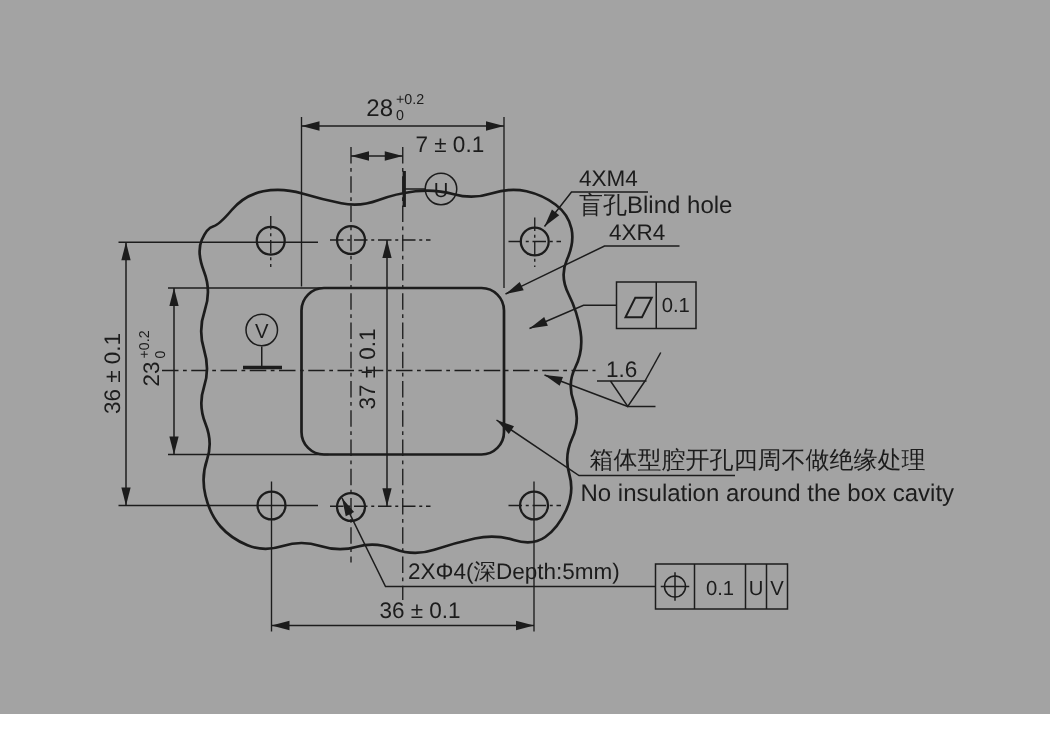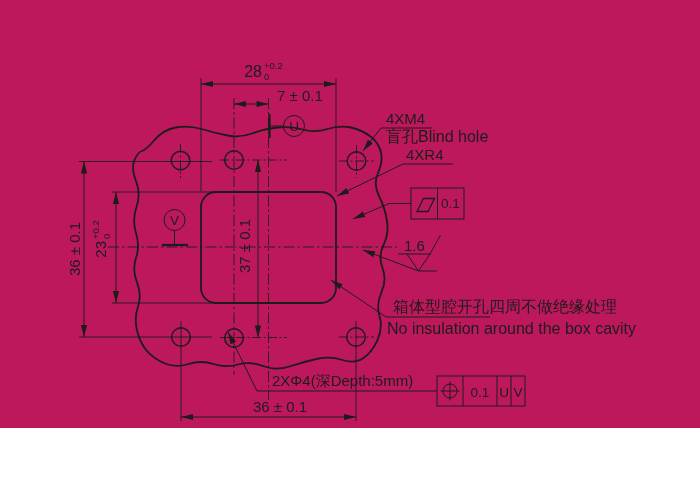--- a/index.html
+++ b/index.html
@@ -1,16 +1,16 @@
 <!DOCTYPE html>
 <html><head>
 <meta charset="utf-8">
 <style>
   html,body{margin:0;padding:0;background:#fff;}
-  .stage{width:700px;height:428px;background:#be185d;position:relative;overflow:hidden;}
+  .stage{width:700px;height:476px;background:#a3a3a3;position:relative;overflow:hidden;}
   svg{display:block;}
   text{font-family:"Liberation Sans", sans-serif;fill:#1c1c1c;}
   .ln{stroke:#1c1c1c;fill:none;}
   .thick{stroke-width:1.8;}
   .med{stroke-width:1.5;}
   .thin{stroke-width:1;}
   .hair{stroke-width:0.9;}
   .cl{stroke-dasharray:11 3 2.5 3;}
   .scl{stroke-dasharray:9 2.5 2 2.5;}
   .t15{font-size:15px;}

